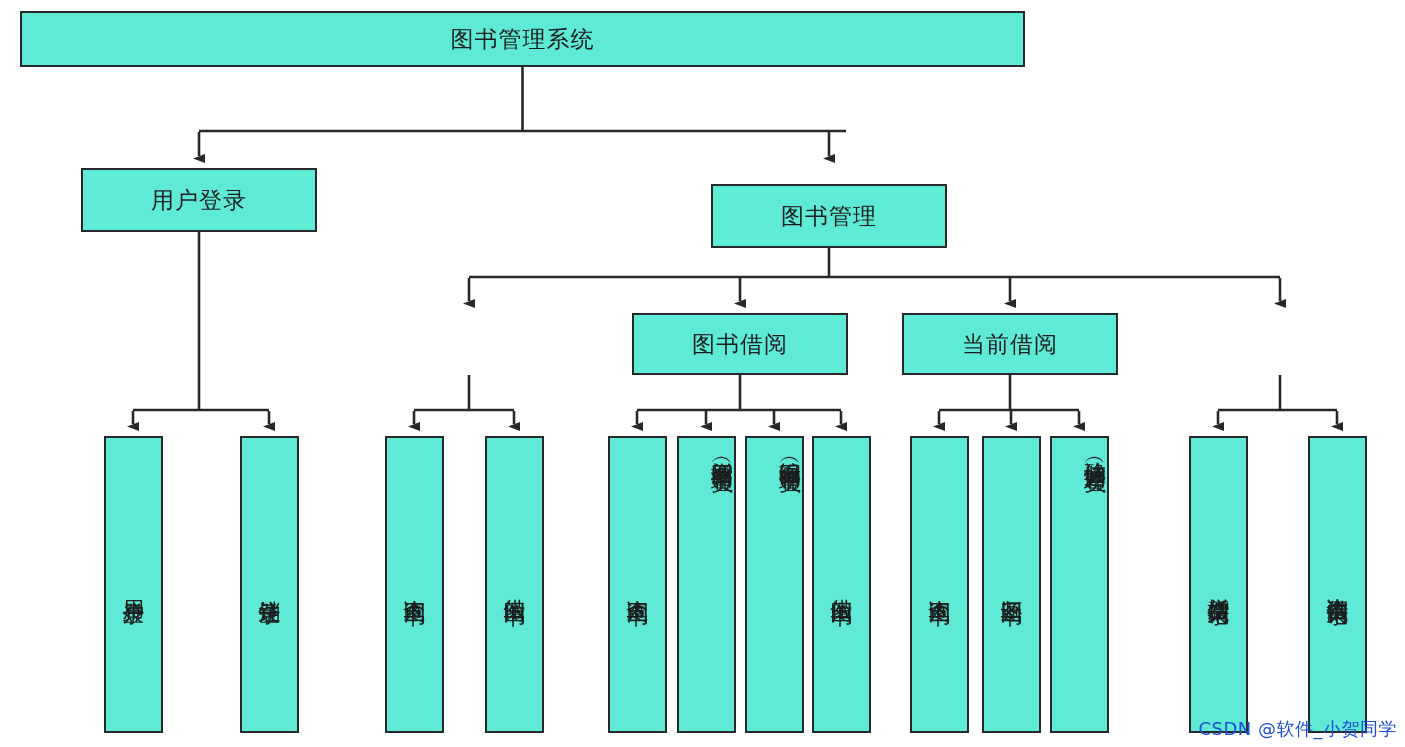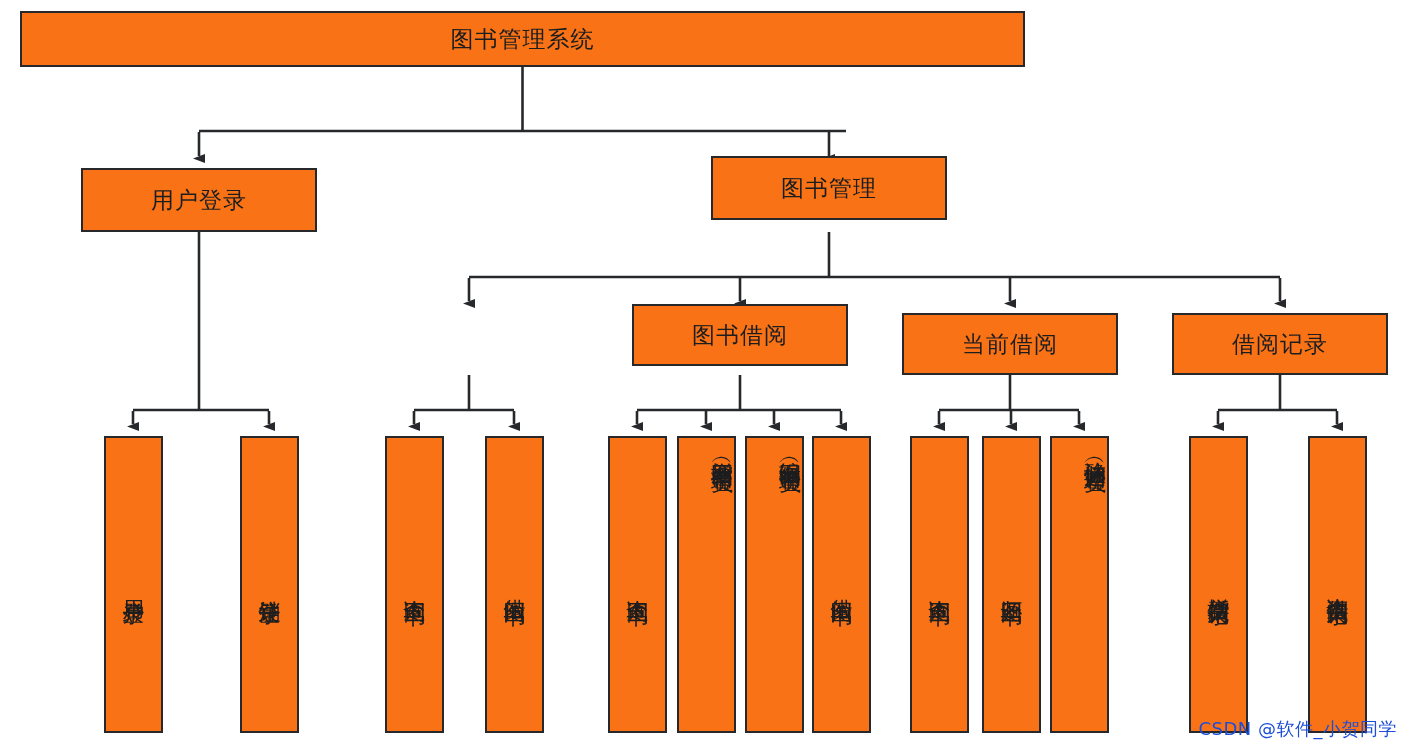--- a/index.html
+++ b/index.html
@@ -14,21 +14,21 @@
     position: relative;
     width: 1405px;
     height: 747px;
     background: #ffffff;
     overflow: hidden;
   }
   .node {
     position: absolute;
     box-sizing: border-box;
     border: 2.5px solid #26282b;
-    background: #f97316;
+    background: #5eead4;
     display: flex;
     align-items: center;
     justify-content: center;
     color: #1b1d1f;
   }
   .node.h-node {
     font-size: 23px;
     letter-spacing: 1px;
   }
   .node.v-node {
@@ -123,32 +123,29 @@
     </g>
   </svg>
 
   <div class="node h-node" id="n-root" style="left: 20px; top: 11px; width: 1005px; height: 56px;">
     <span class="label">图书管理系统</span>
   </div>
 
   <div class="node h-node" id="n-l2-0" style="left: 81px; top: 168px; width: 236px; height: 64px;">
     <span class="label">用户登录</span>
   </div>
-  <div class="node h-node" id="n-l2-1" style="left: 711px; top: 156px; width: 236px; height: 64px;">
+  <div class="node h-node" id="n-l2-1" style="left: 711px; top: 184px; width: 236px; height: 64px;">
     <span class="label">图书管理</span>
   </div>
 
-  <div class="node h-node" id="n-l3-1" style="left: 632px; top: 304px; width: 216px; height: 62px;">
+  <div class="node h-node" id="n-l3-1" style="left: 632px; top: 313px; width: 216px; height: 62px;">
     <span class="label">图书借阅</span>
   </div>
   <div class="node h-node" id="n-l3-2" style="left: 902px; top: 313px; width: 216px; height: 62px;">
     <span class="label">当前借阅</span>
-  </div>
-  <div class="node h-node" id="n-l3-3" style="left: 1172px; top: 313px; width: 216px; height: 62px;">
-    <span class="label">借阅记录</span>
   </div>
 
   <div class="node v-node centered" id="n-leaf-0" style="left: 104px; top: 436px; width: 59px; height: 297px;">
     <span class="label">用户登录</span>
   </div>
   <div class="node v-node centered" id="n-leaf-1" style="left: 240px; top: 436px; width: 59px; height: 297px;">
     <span class="label">注销登录</span>
   </div>
   <div class="node v-node centered" id="n-leaf-2" style="left: 385px; top: 436px; width: 59px; height: 297px;">
     <span class="label">查询图书</span>

